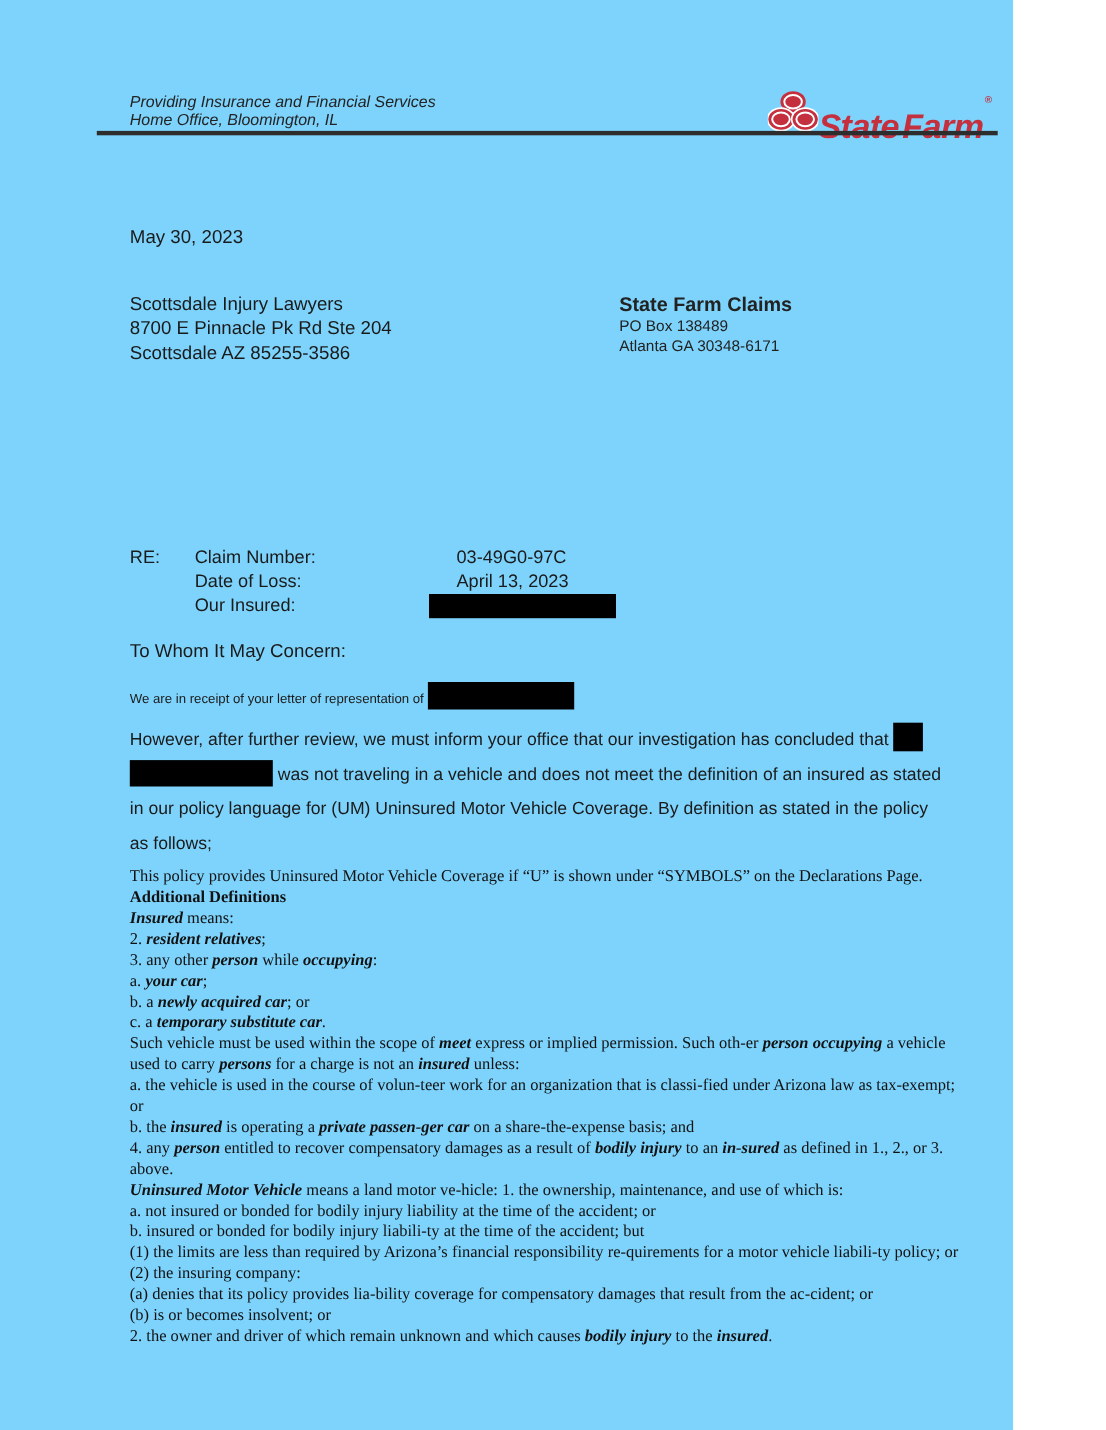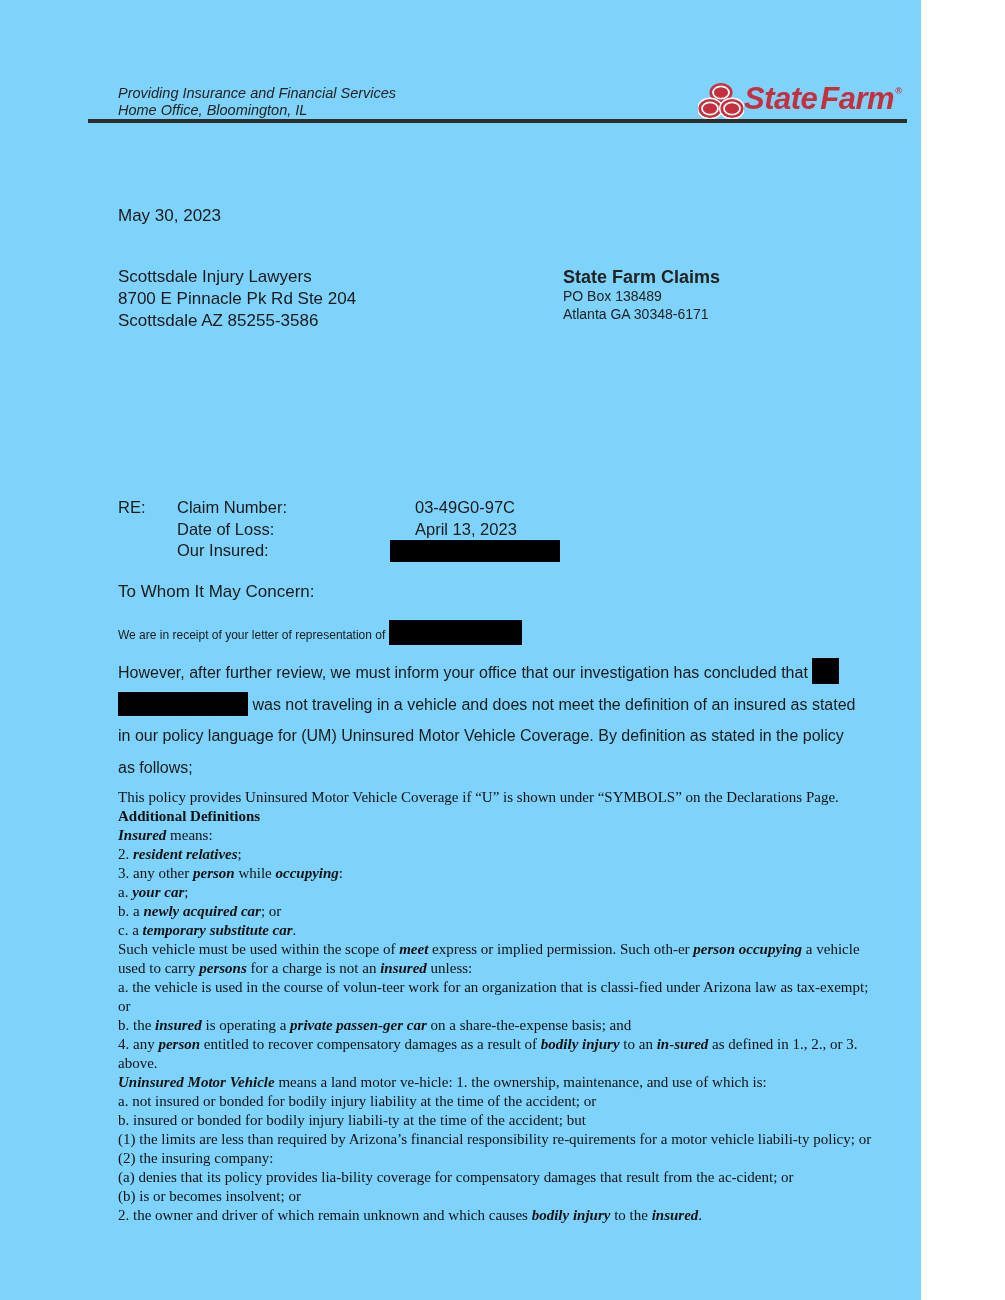--- a/index.html
+++ b/index.html
@@ -23,21 +23,21 @@
     font-style:italic; font-size:14.5px; line-height:17px; color:#232323;
   }
   .logo {
     position:absolute; left:698px; top:81px;
     display:flex; align-items:flex-start;
     color:var(--brand-red, #C5303E);
   }
   .logo svg { width:46px; height:38px; display:block; margin-top:1px; }
   .logo-text {
     font-size:31px; font-weight:700; font-style:italic;
-    letter-spacing:-0.5px; line-height:36px; white-space:nowrap;
+    letter-spacing:-0.5px; line-height:36px; white-space:nowrap;margin-top:16px;
   }
   .logo-text .farm { margin-left:3px; }
   .reg { font-size:9px; font-weight:700; margin-top:5px; margin-left:1px; }
   .rule {
     position:absolute; left:88px; top:119px;
     width:819px; height:4px; background:#2d2d2d;
   }
 
   
   .date { position:absolute; left:118px; top:205px; font-size:17px; line-height:21px; }

